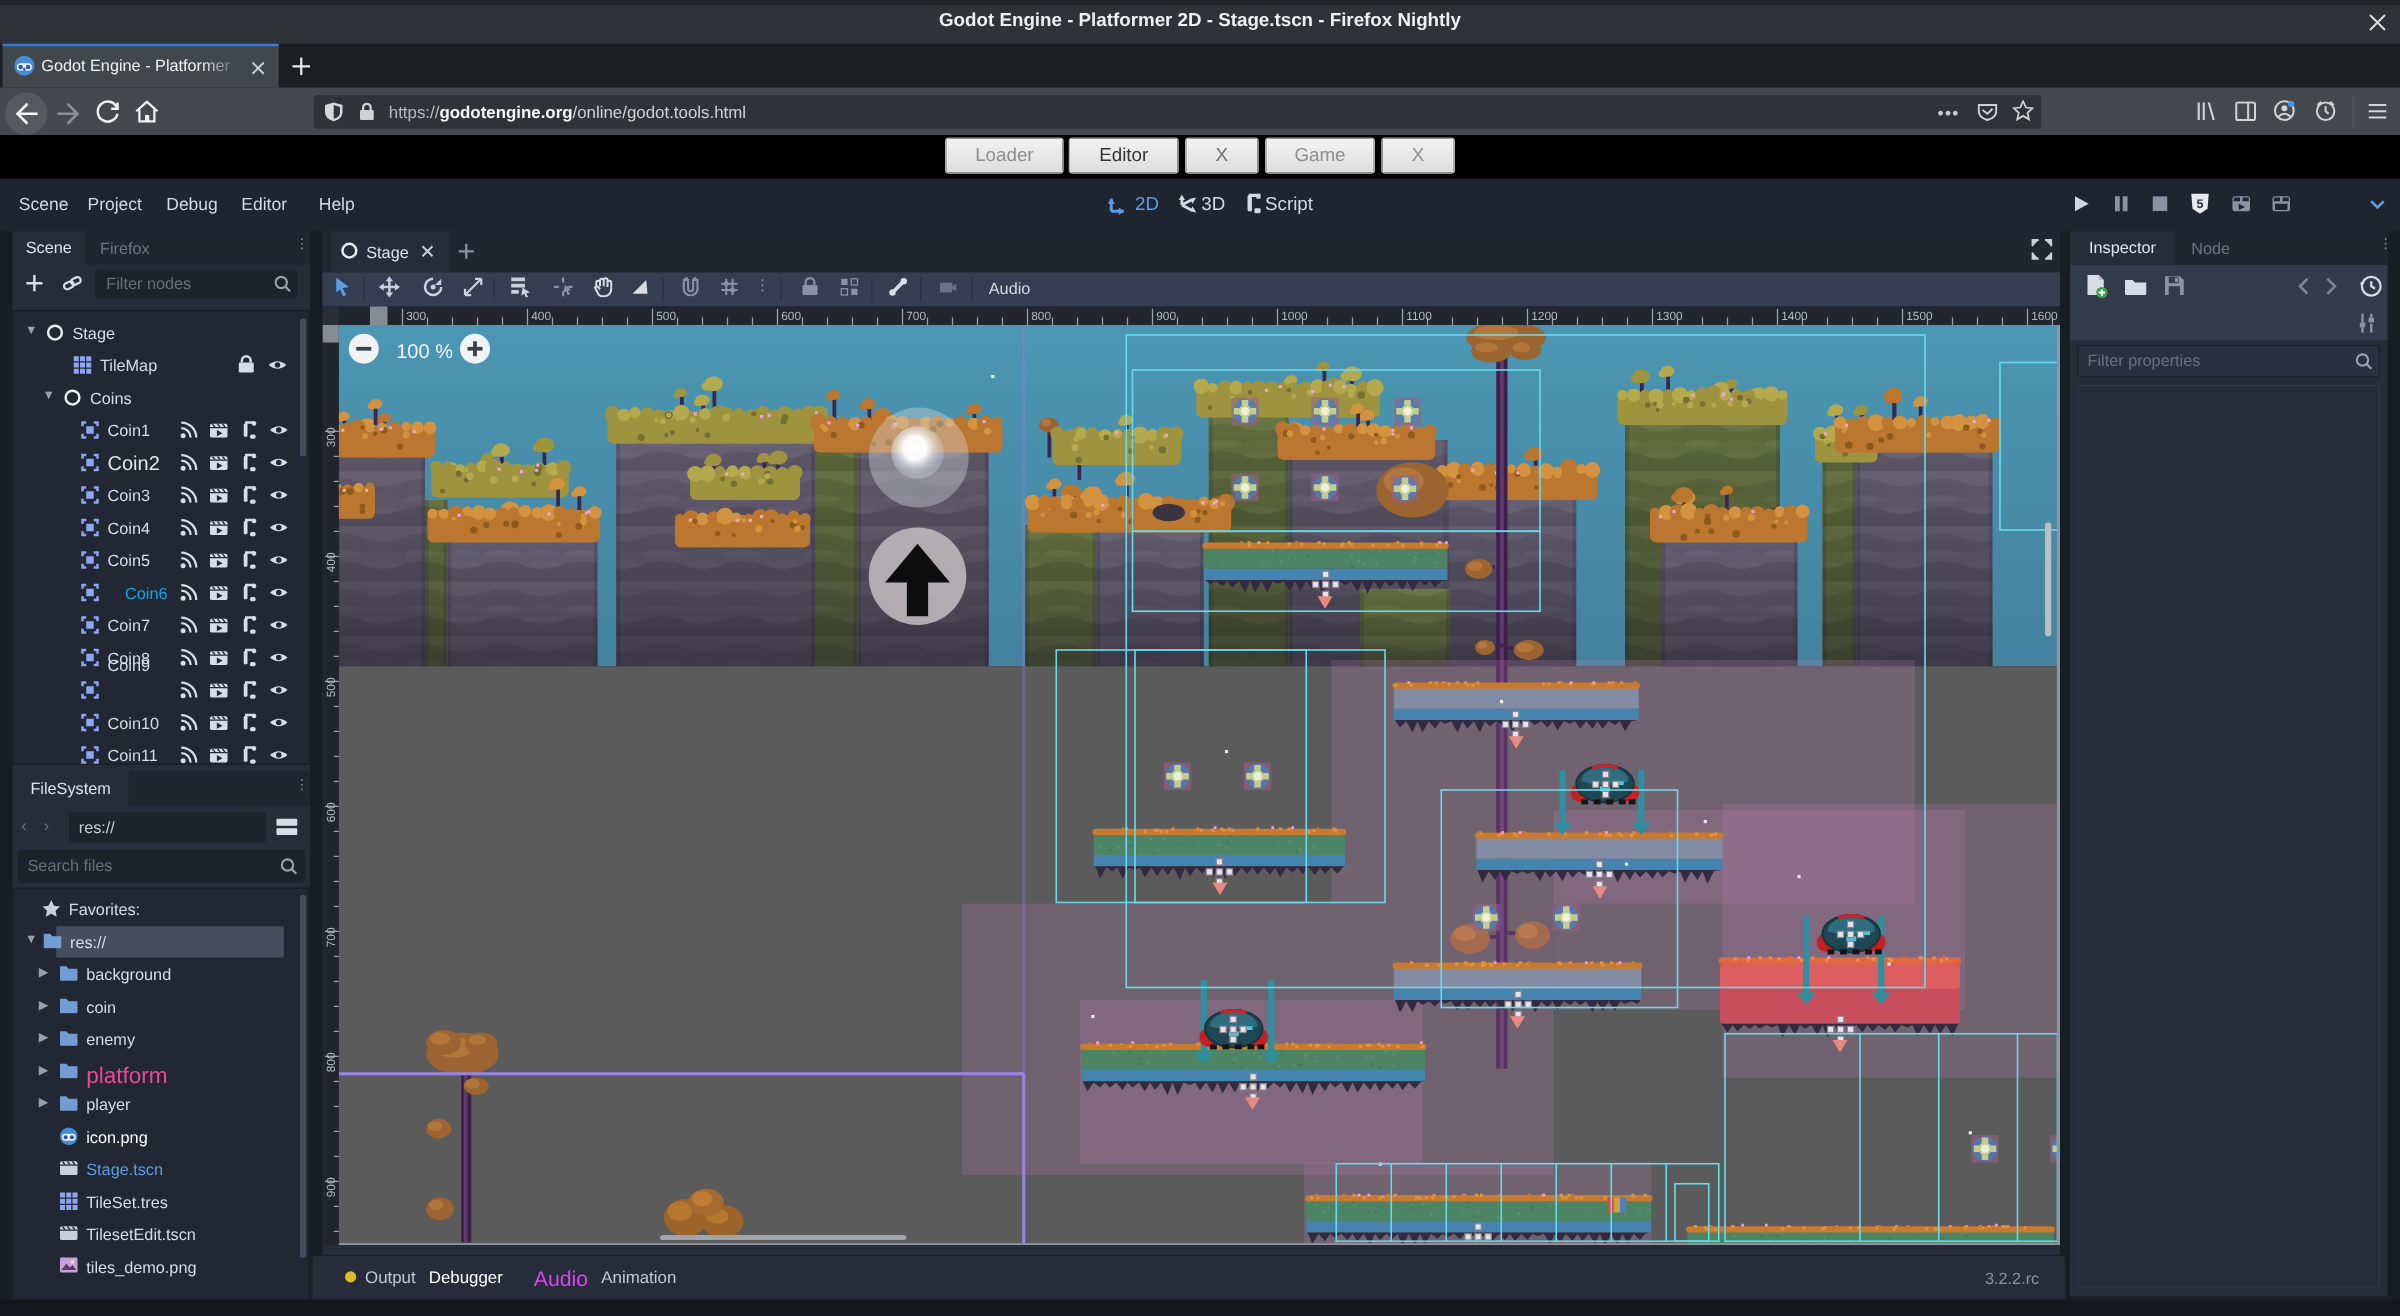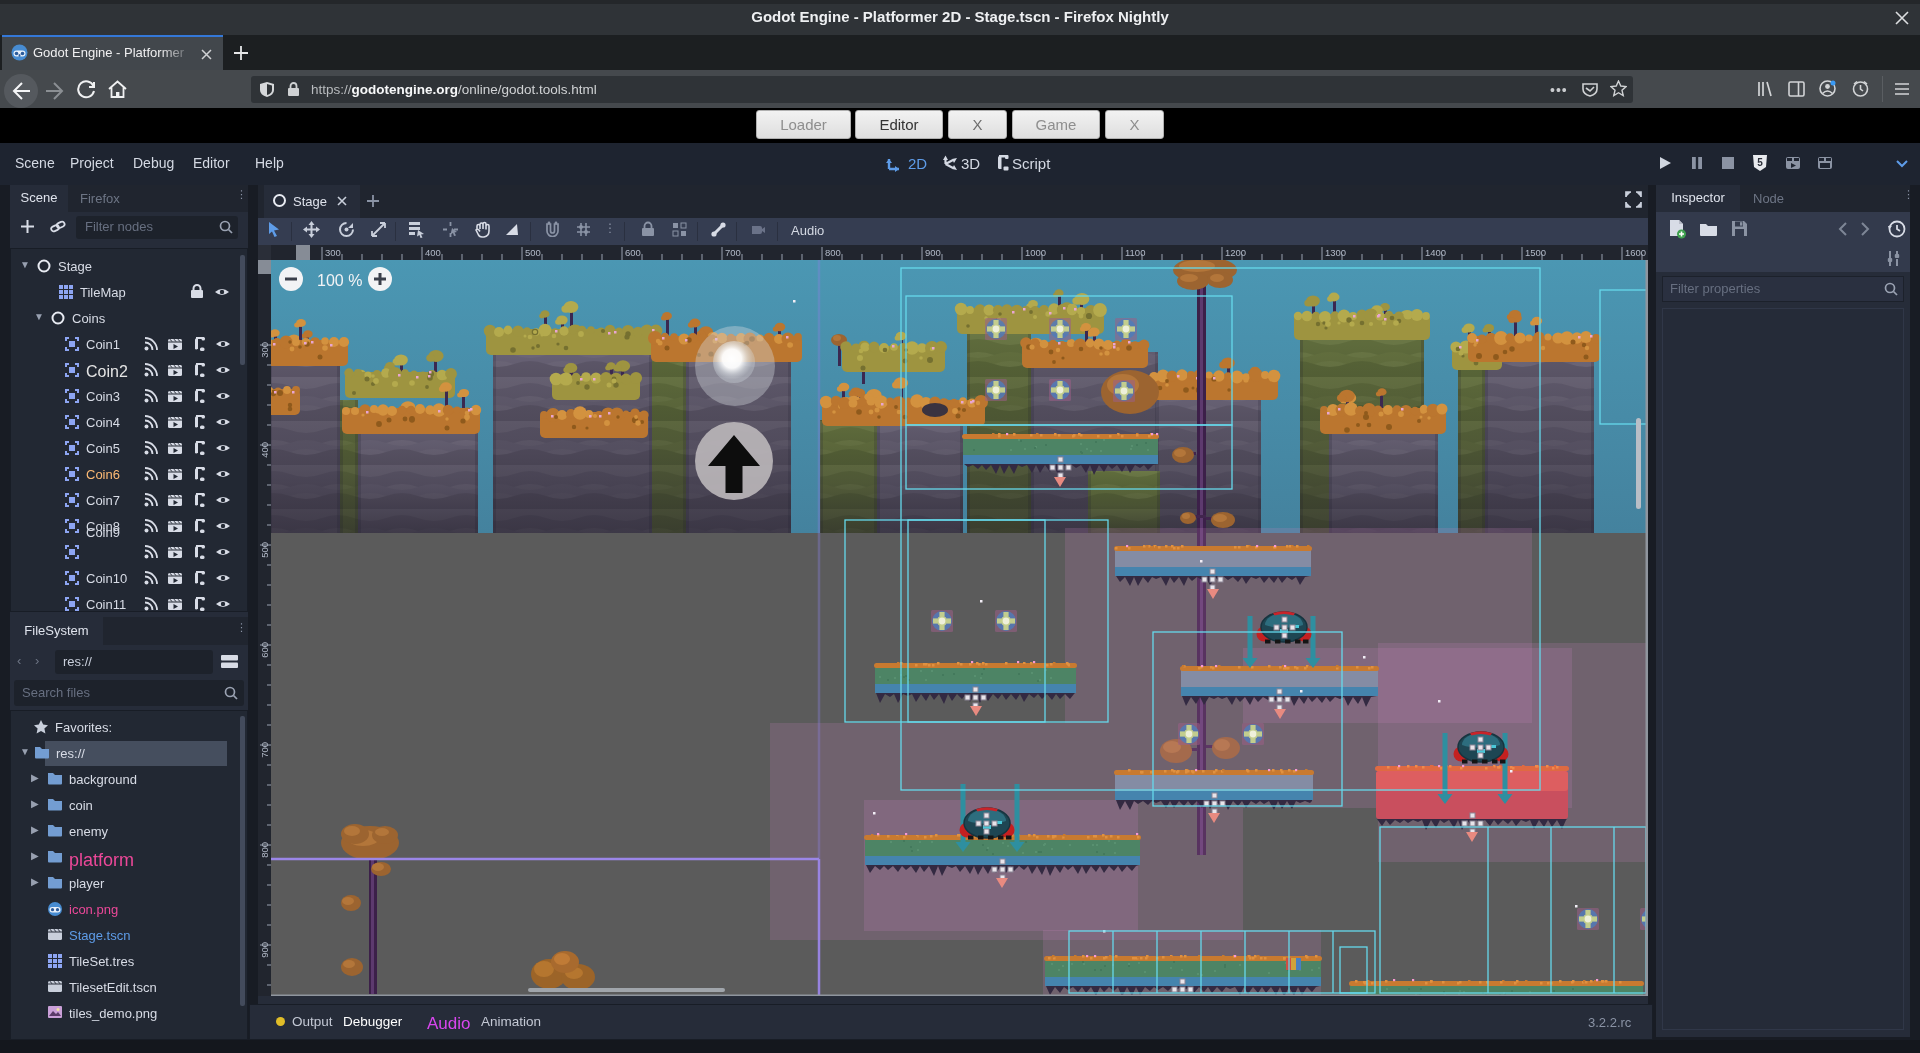--- a/index.html
+++ b/index.html
@@ -343,21 +343,21 @@
 <div class="abs" style="left:215px;top:440px"><svg width="16" height="16">
       <path d="M1,8 Q8,2 15,8 Q8,14 1,8 Z" fill="#d8dce6"></path>
       <circle cx="8" cy="8" r="2.2" fill="#222833"></circle>
     </svg></div>
 <div class="abs" style="left:64px;top:466px"><svg width="16" height="16">
       <g fill="none" stroke="#8da5f3" stroke-width="2">
         <path d="M2,5 V2 H5 M11,2 H14 V5 M14,11 V14 H11 M5,14 H2 V11"></path>
       </g>
       <rect x="5" y="5" width="6" height="6" fill="#8da5f3"></rect>
     </svg></div>
-<div class="tx" style="left:86px;top:467px;font-size:13px;color:#fdba74">Coin6</div>
+<div class="tx" style="left:100px;top:467px;font-size:13px;color:#0ea5e9">Coin6</div>
 <div class="abs" style="left:143px;top:466px"><svg width="16" height="16">
       <g fill="none" stroke="#d8dce6" stroke-width="1.8">
         <path d="M2,2 A12,12 0 0 1 14,14"></path>
         <path d="M2,6.5 A7.5,7.5 0 0 1 9.5,14"></path>
       </g>
       <circle cx="3.5" cy="12.5" r="2" fill="#d8dce6"></circle>
     </svg></div>
 <div class="abs" style="left:167px;top:466px"><svg width="16" height="16">
       <rect x="1" y="3" width="14" height="11" rx="1.5" fill="#d8dce6"></rect>
       <path d="M1,6 L15,6" stroke="#222833" stroke-width="1"></path>
@@ -577,21 +577,21 @@
 <div class="abs" style="left:47px;top:875px"><svg width="16" height="14">
       <path d="M1,2 H6 L8,4 H15 V12.5 a1,1 0 0 1 -1,1 H2 a1,1 0 0 1 -1,-1 Z" fill="#739dd2"></path>
     </svg></div>
 <div class="tx" style="left:69px;top:876px;font-size:13px;color:#d8dce6">player</div>
 <div class="abs" style="left:47px;top:901px"><svg width="16" height="16">
       <circle cx="8" cy="8" r="7" fill="#478cd2"></circle>
       <rect x="2.5" y="6" width="11" height="5.5" rx="2.7" fill="#e8f0fa"></rect>
       <circle cx="5.5" cy="8.7" r="1.6" fill="#2a5a9a"></circle>
       <circle cx="10.5" cy="8.7" r="1.6" fill="#2a5a9a"></circle>
     </svg></div>
-<div class="tx" style="left:69px;top:902px;font-size:13px;color:#ec4899">icon.png</div>
+<div class="tx" style="left:69px;top:902px;font-size:13px;color:#ffffff">icon.png</div>
 <div class="abs" style="left:47px;top:927px"><svg width="16" height="14">
       <rect x="1" y="2" width="14" height="11" rx="1.5" fill="#c9cfdb"></rect>
       <path d="M1,5 L15,5" stroke="#262c39" stroke-width="1"></path>
       <path d="M3,2.2 l2,2.6 M7,2.2 l2,2.6 M11,2.2 l2,2.6" stroke="#262c39" stroke-width="1"></path>
     </svg></div>
 <div class="tx" style="left:69px;top:928px;font-size:13px;color:#5e9ce8">Stage.tscn</div>
 <div class="abs" style="left:47px;top:953px"><svg width="16" height="16">
       <g fill="#8da5f3">
         <rect x="1" y="1" width="4" height="4"></rect>
         <rect x="6" y="1" width="4" height="4"></rect>

